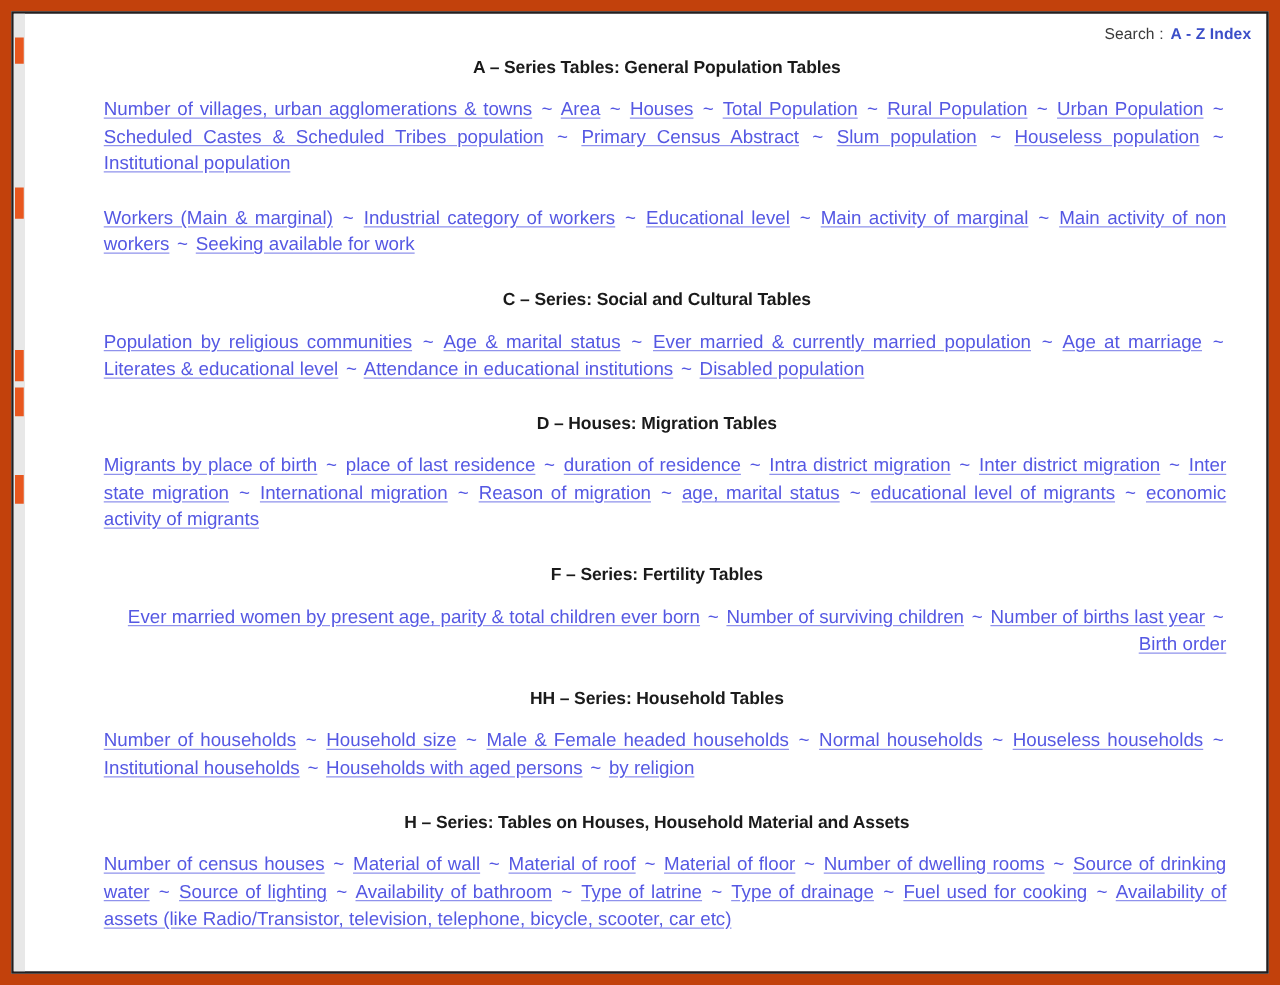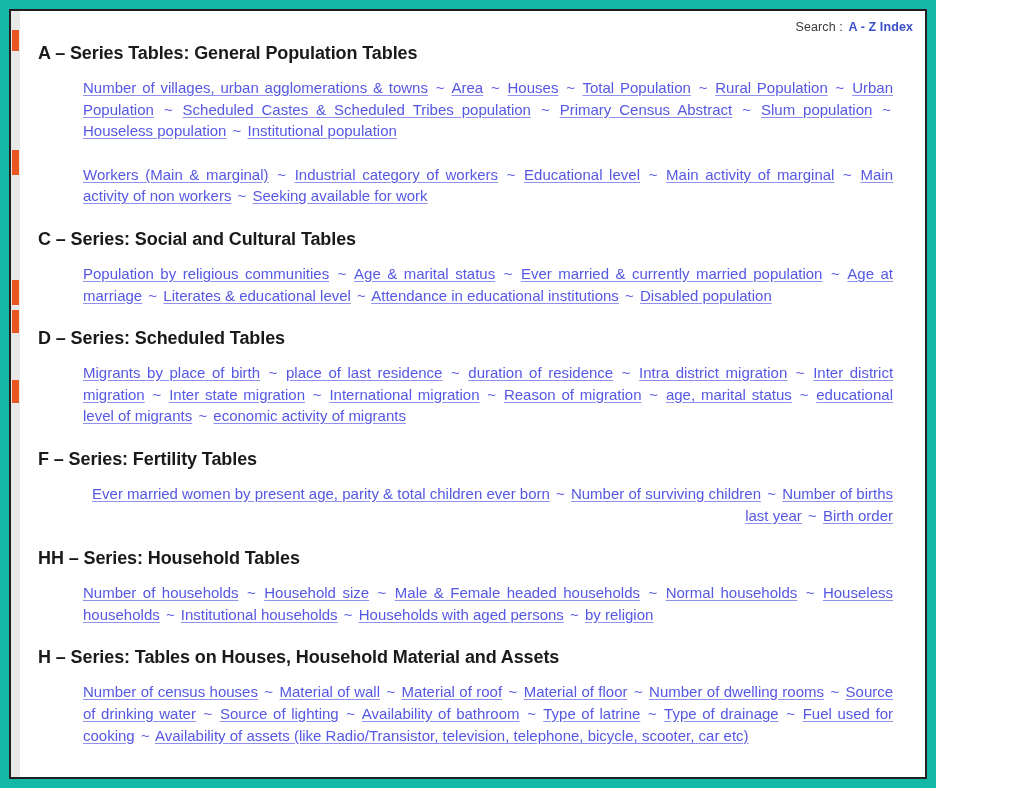--- a/index.html
+++ b/index.html
@@ -9,23 +9,23 @@
   }
   body {
     width: 1024px;
     height: 788px;
     font-family: "Liberation Sans", sans-serif;
     overflow: hidden;
   }
 
   #page {
     position: relative;
-    width: 936px;
+    width: 1024px;
     height: 788px;
-    background: #14b8a6;
+    background: #c2410c;
     box-sizing: border-box;
     padding-left: 12px;
   }
 
   
   .page-frame {
     position: absolute;
     left: 9px;
     top: 9px;
     right: 9px;
@@ -86,27 +86,28 @@
     left: 0;
     top: 32px;
     right: 0;
   }
 
   .section {
     margin: 0;
   }
 
   .section-heading {
-    font-size: 18px;
+    font-size: 14px;
     font-weight: bold;
     color: #1a1a1a;
     letter-spacing: -0.1px;
     margin: 0;
     padding: 0 0 0 18px;
     line-height: 20px;
+    text-align: center;
   }
 
   .link-block {
     padding: 0 32px 0 63px;
     margin-top: 14px;
     font-size: 15px;
     line-height: 21.6px;
     color: #4a4aef;
     text-align: justify;
     text-justify: inter-word;
@@ -158,21 +159,21 @@
             <p class="link-block"><a href="#">Number of villages, urban agglomerations &amp; towns</a> <span class="sep">~</span> <a href="#">Area</a> <span class="sep">~</span> <a href="#">Houses</a> <span class="sep">~</span> <a href="#">Total Population</a> <span class="sep">~</span> <a href="#">Rural Population</a> <span class="sep">~</span> <a href="#">Urban Population</a> <span class="sep">~</span> <a href="#">Scheduled Castes &amp; Scheduled Tribes population</a> <span class="sep">~</span> <a href="#">Primary Census Abstract</a> <span class="sep">~</span> <a href="#">Slum population</a> <span class="sep">~</span> <a href="#">Houseless population</a> <span class="sep">~</span> <a href="#">Institutional population</a></p>
           </div>
           <div class="section sec-gap">
             <p class="link-block"><a href="#">Workers (Main &amp; marginal)</a> <span class="sep">~</span> <a href="#">Industrial category of workers</a> <span class="sep">~</span> <a href="#">Educational level</a> <span class="sep">~</span> <a href="#">Main activity of marginal</a> <span class="sep">~</span> <a href="#">Main activity of non workers</a> <span class="sep">~</span> <a href="#">Seeking available for work</a></p>
           </div>
           <div class="section sec-gap">
             <h2 class="section-heading">C – Series: Social and Cultural Tables</h2>
             <p class="link-block"><a href="#">Population by religious communities</a> <span class="sep">~</span> <a href="#">Age &amp; marital status</a> <span class="sep">~</span> <a href="#">Ever married &amp; currently married population</a> <span class="sep">~</span> <a href="#">Age at marriage</a> <span class="sep">~</span> <a href="#">Literates &amp; educational level</a> <span class="sep">~</span> <a href="#">Attendance in educational institutions</a> <span class="sep">~</span> <a href="#">Disabled population</a></p>
           </div>
           <div class="section sec-gap">
-            <h2 class="section-heading">D – Series: Scheduled Tables</h2>
+            <h2 class="section-heading">D – Houses: Migration Tables</h2>
             <p class="link-block"><a href="#">Migrants by place of birth</a> <span class="sep">~</span> <a href="#">place of last residence</a> <span class="sep">~</span> <a href="#">duration of residence</a> <span class="sep">~</span> <a href="#">Intra district migration</a> <span class="sep">~</span> <a href="#">Inter district migration</a> <span class="sep">~</span> <a href="#">Inter state migration</a> <span class="sep">~</span> <a href="#">International migration</a> <span class="sep">~</span> <a href="#">Reason of migration</a> <span class="sep">~</span> <a href="#">age, marital status</a> <span class="sep">~</span> <a href="#">educational level of migrants</a> <span class="sep">~</span> <a href="#">economic activity of migrants</a></p>
           </div>
           <div class="section sec-gap">
             <h2 class="section-heading">F – Series: Fertility Tables</h2>
             <p class="link-block no-justify"><a href="#">Ever married women by present age, parity &amp; total children ever born</a> <span class="sep">~</span> <a href="#">Number of surviving children</a> <span class="sep">~</span> <a href="#">Number of births last year</a> <span class="sep">~</span> <a href="#">Birth order</a></p>
           </div>
           <div class="section sec-gap">
             <h2 class="section-heading">HH – Series: Household Tables</h2>
             <p class="link-block"><a href="#">Number of households</a> <span class="sep">~</span> <a href="#">Household size</a> <span class="sep">~</span> <a href="#">Male &amp; Female headed households</a> <span class="sep">~</span> <a href="#">Normal households</a> <span class="sep">~</span> <a href="#">Houseless households</a> <span class="sep">~</span> <a href="#">Institutional households</a> <span class="sep">~</span> <a href="#">Households with aged persons</a> <span class="sep">~</span> <a href="#">by religion</a></p>
           </div>

